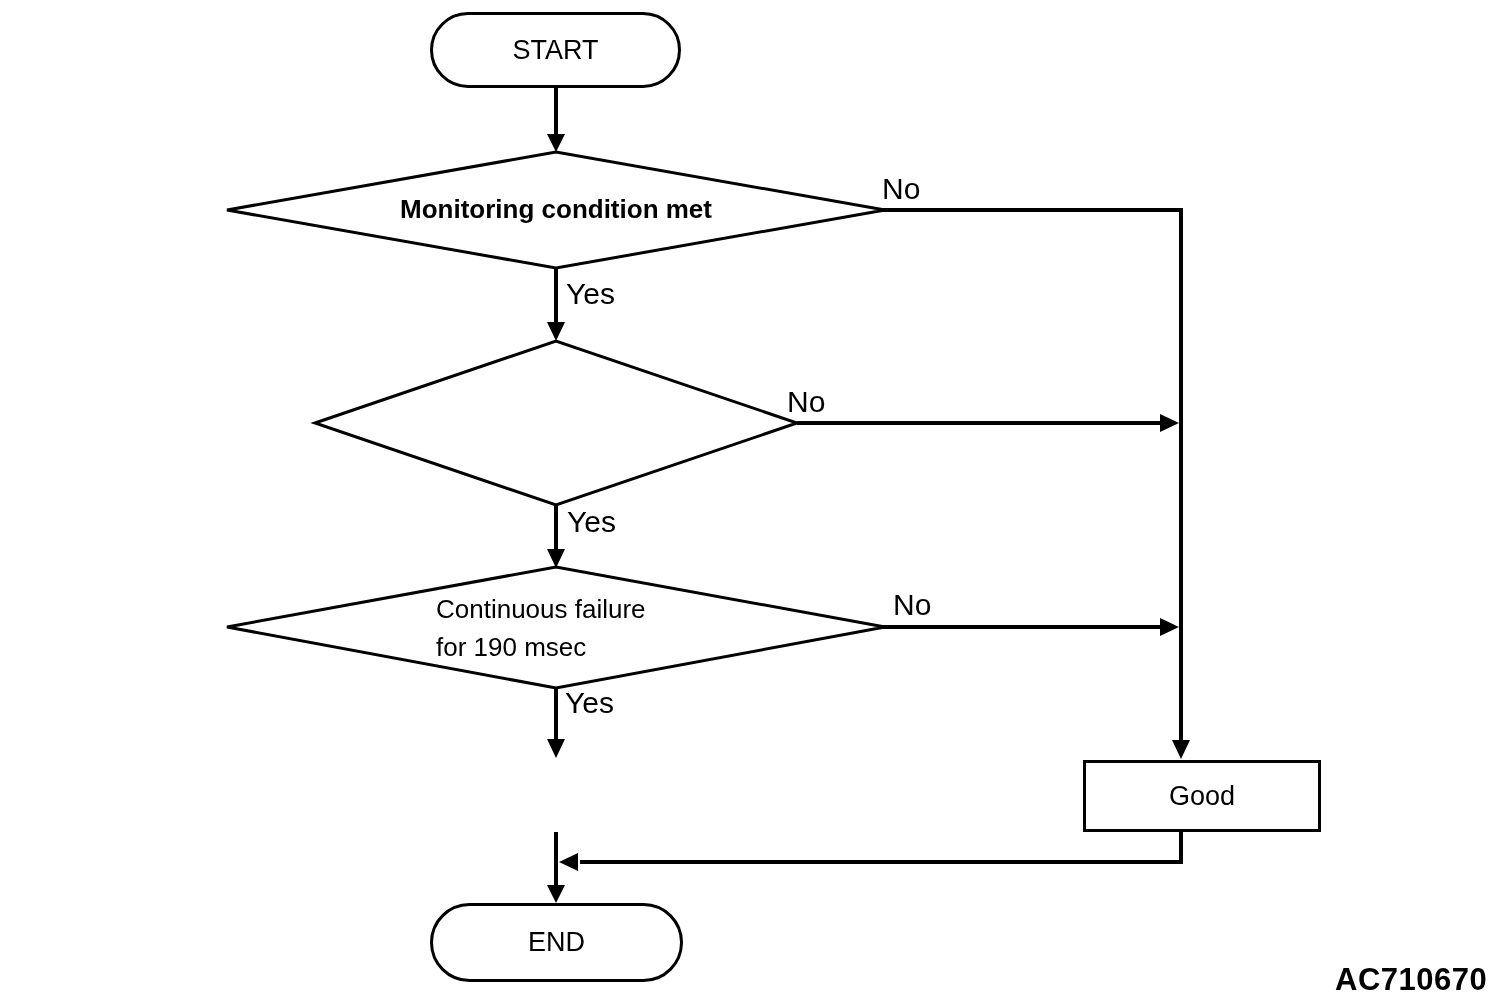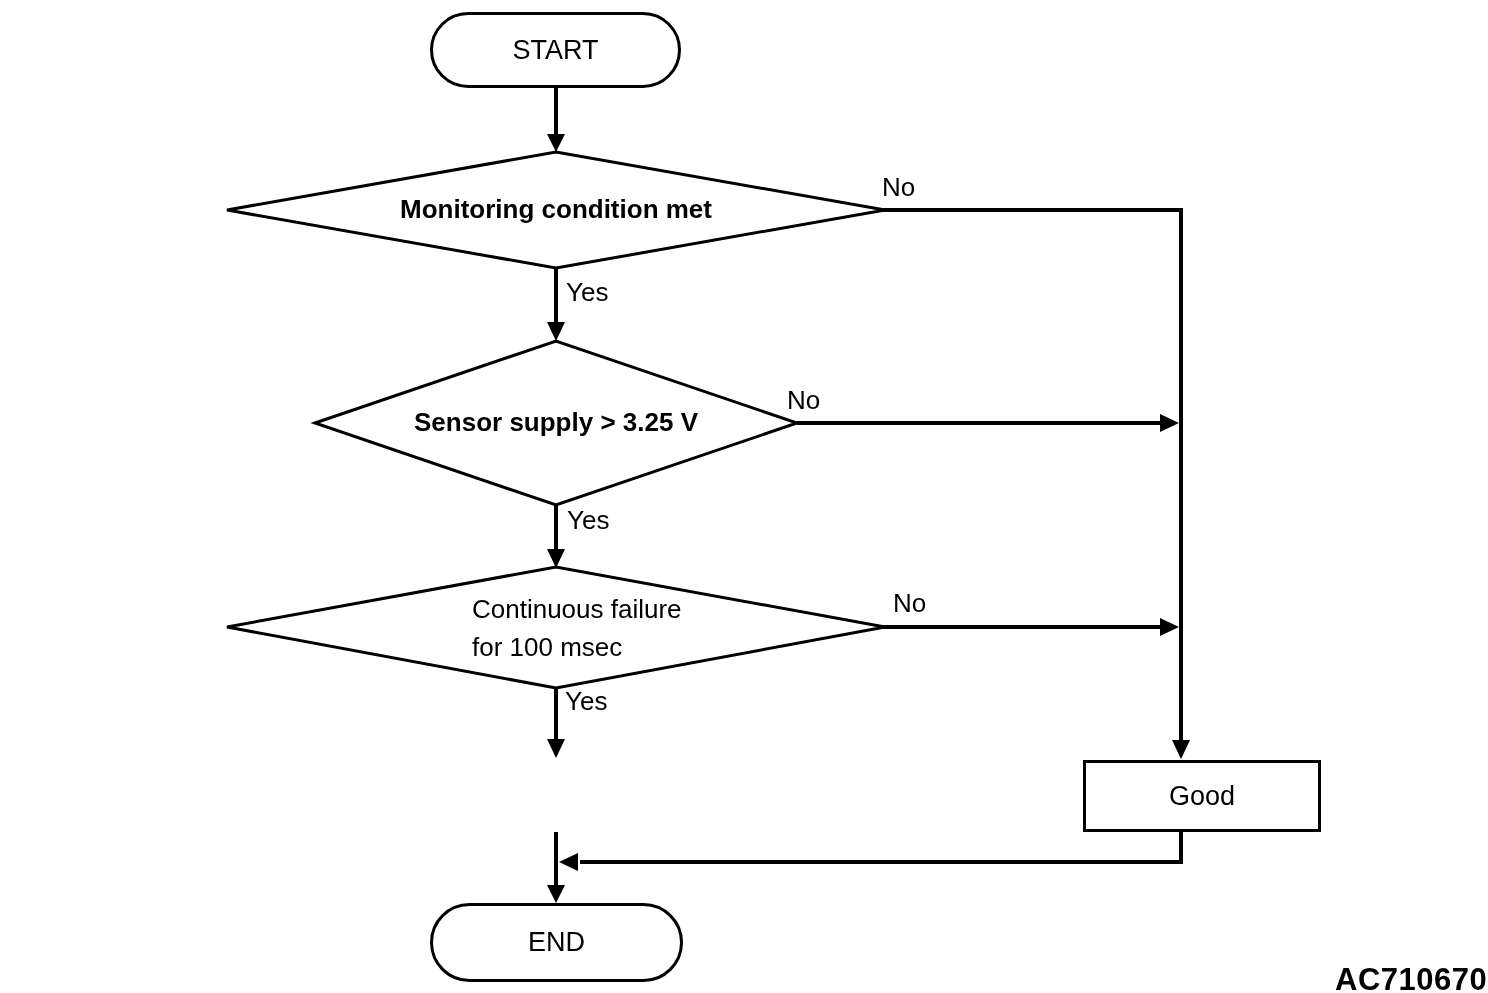--- a/index.html
+++ b/index.html
@@ -40,38 +40,38 @@
   }
   .diamond-label-left {
     position: absolute;
     font-size: 26px;
     white-space: nowrap;
     text-align: left;
     line-height: 38px;
   }
   .edge-label {
     position: absolute;
-    font-size: 26px;
+    font-size: 30px;
     white-space: nowrap;
   }
   .figure-code {
     position: absolute;
     left: 1335px;
     top: 962px;
     font-size: 31px;
     font-weight: bold;
     letter-spacing: 0.5px;
   }
   #start-node      { left: 430px; top: 12px;  width: 251px; height: 76px; }
   #end-node        { left: 430px; top: 903px; width: 253px; height: 79px; }
   #malfunction-node{ left: 438px; top: 758px; width: 238px; height: 74px; }
   #good-node       { left: 1083px; top: 760px; width: 238px; height: 72px; }
   #decision1-label { left: 556px; top: 209px; }
   #decision2-label { left: 556px; top: 422px; }
-  #decision3-label { left: 436px; top: 590px; margin-left: 36px; }
+  #decision3-label { left: 436px; top: 590px; }
   #label-yes-1 { left: 566px; top: 277px; }
   #label-yes-2 { left: 567px; top: 505px; }
   #label-yes-3 { left: 565px; top: 686px; }
   #label-no-1  { left: 882px; top: 172px; }
   #label-no-2  { left: 787px; top: 385px; }
   #label-no-3  { left: 893px; top: 588px; }
 </style>
 </head>
 <body>
 
@@ -115,25 +115,24 @@
       <polygon points="227,627 556,567 885,627 556,688"></polygon>
     </g>
   </svg>
 
   <div id="start-node" class="node terminator">
     <span>START</span>
   </div>
 
   <div id="decision1-label" class="diamond-label">Monitoring condition met</div>
 
-  <div id="decision2-label" class="diamond-label">Sensor supply &gt; 3.25 V</div>
 
   <div id="decision3-label" class="diamond-label-left">
     <span style="display:block">Continuous failure</span>
-    <span style="display:block">for 100 msec</span>
+    <span style="display:block">for 190 msec</span>
   </div>
 
   <div id="label-yes-1" class="edge-label">Yes</div>
   <div id="label-no-1" class="edge-label">No</div>
 
   <div id="label-yes-2" class="edge-label">Yes</div>
   <div id="label-no-2" class="edge-label">No</div>
 
   <div id="label-yes-3" class="edge-label">Yes</div>
   <div id="label-no-3" class="edge-label">No</div>

